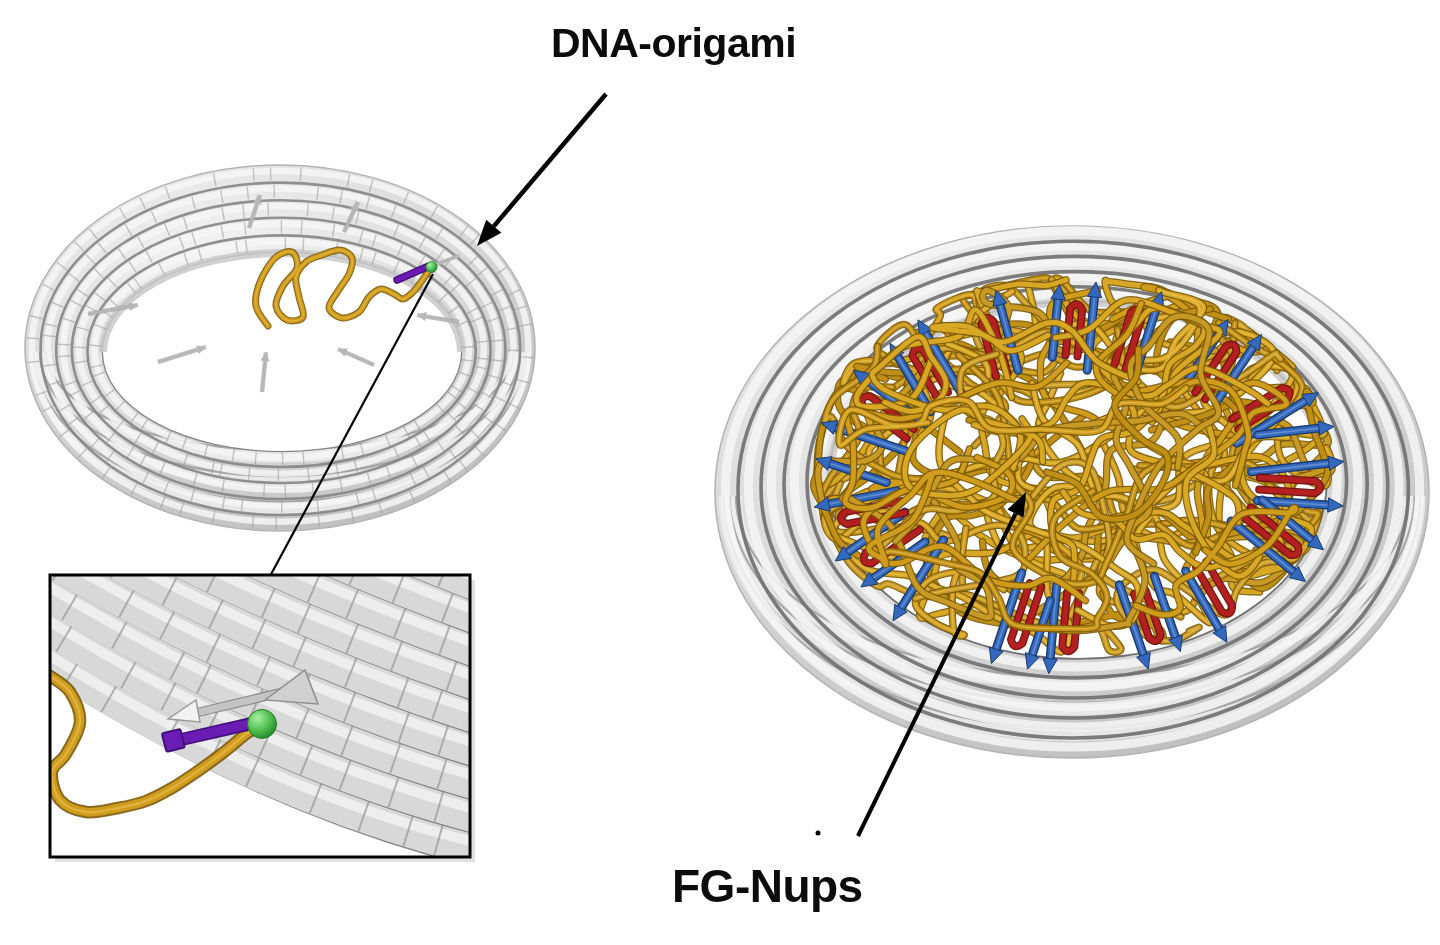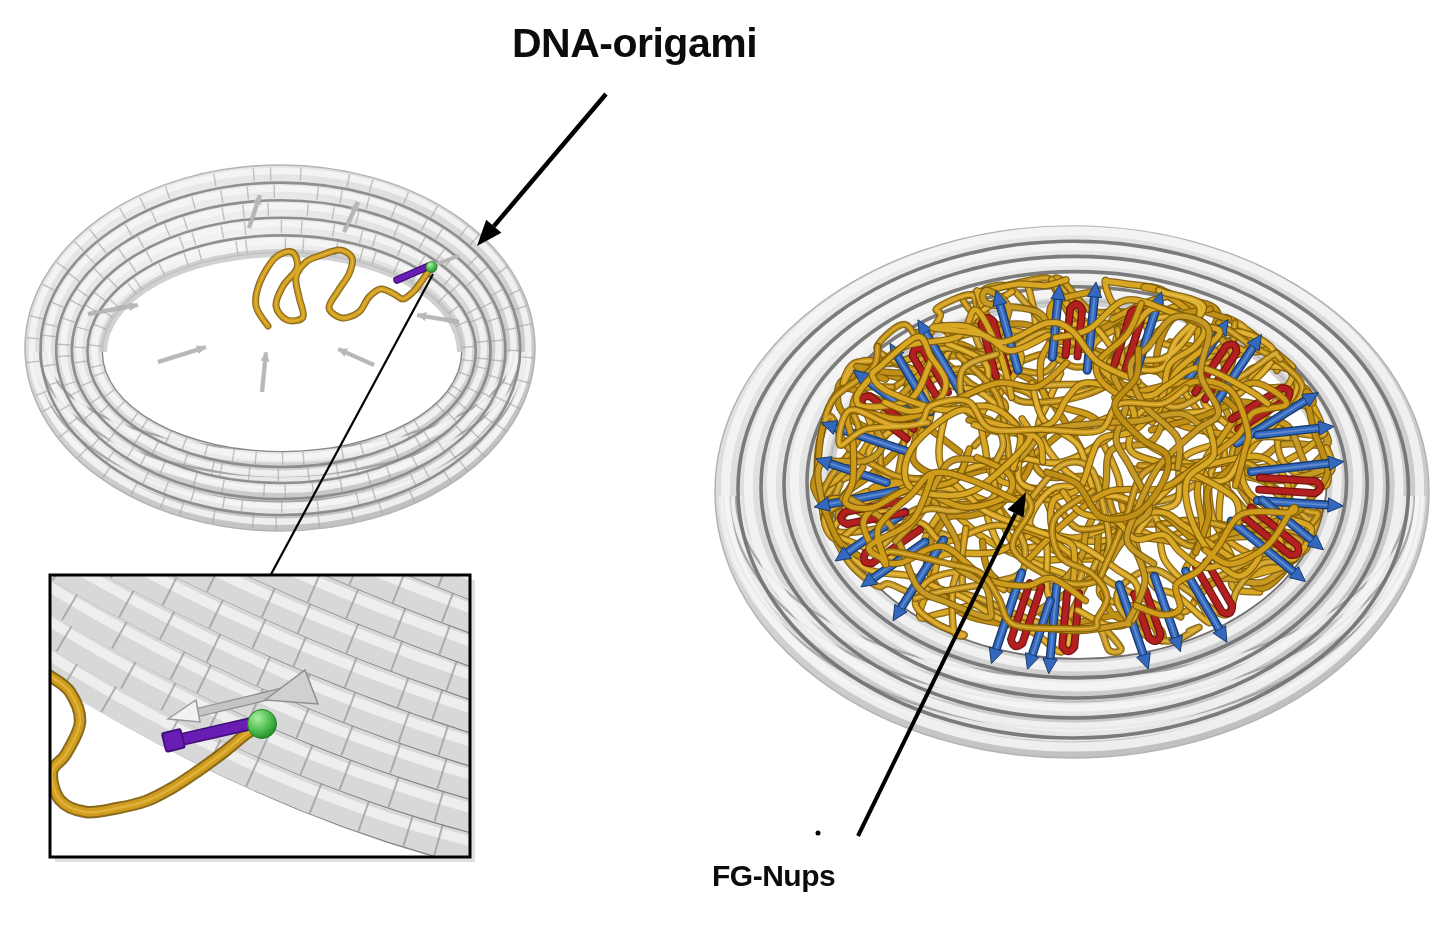--- a/index.html
+++ b/index.html
@@ -1,21 +1,21 @@
 <!DOCTYPE html>
 <html><head>
 <meta charset="utf-8">
 <style>
   html,body{margin:0;padding:0;background:#ffffff;}
   .canvas{position:relative;width:1440px;height:945px;background:#ffffff;overflow:hidden;
           font-family:"Liberation Sans",sans-serif;}
   svg{position:absolute;left:0;top:0;}
   .lbl{position:absolute;font-weight:700;white-space:nowrap;color:#0c0c0c;letter-spacing:-0.5px;}
   #lbl-dna{left:512px;top:20px;font-size:41px;}
-  #lbl-fg{left:712px;top:859px;font-size:30px;}
+  #lbl-fg{left:672px;top:859px;font-size:46px;}
 </style>
 </head>
 <body style="background: rgb(255, 255, 255);">
 
 <div class="canvas">
   <svg id="scene" width="1440" height="945" viewBox="0 0 1440 945">
     <defs>
       <radialGradient id="gRing" cx="38%" cy="28%" r="78%">
         <stop offset="0" stop-color="#f5f5f5"></stop>
         <stop offset="0.55" stop-color="#dddddd"></stop>
@@ -812,15 +812,15 @@
         <path d="M1046.8 472.2C1051.9 474.3 1068.5 477.1 1077.4 484.4C1086.4 491.7 1090.6 511.2 1100.4 516.2C1110.1 521.1 1125.6 519.5 1135.9 514.0C1146.3 508.5 1157.3 492.9 1162.4 483.1C1167.5 473.3 1170.1 462.5 1166.7 455.1C1163.2 447.8 1150.4 447.1 1141.8 439.0C1133.2 431.0 1115.8 416.9 1114.8 406.7C1113.8 396.5 1131.9 387.4 1135.9 377.8C1139.8 368.2 1138.0 353.9 1138.4 349.1" fill="none" stroke="#c08f15" stroke-width="4.9" stroke-linecap="round"></path>
       </g>
     <g id="g-annot">
         <line x1="606" y1="94" x2="493.82371131911" y2="226.1767122441495" stroke="#000000" stroke-width="4.5"></line>
         <polygon points="477,246 486.1993698745521,219.70605404449185 501.4480527636679,232.64737044380718" fill="#000000"></polygon>
         <line x1="858" y1="836" x2="1015.4679528358799" y2="513.5656203836744" stroke="#000000" stroke-width="4"></line>
         <polygon points="1026,492 1023.5550604797578,517.5151380702195 1007.3808451920021,509.6161026971294" fill="#000000"></polygon>
         <circle cx="818" cy="833" r="2.5" fill="#000000"></circle>
       </g>
   </svg>
-  <div class="lbl" id="lbl-dna" style="color: rgb(12, 12, 12);">DNA-origami</div>
+  <div class="lbl" id="lbl-dna" style="color: rgb(12, 12, 12); margin-left: 39px;">DNA-origami</div>
   <div class="lbl" id="lbl-fg" style="color: rgb(12, 12, 12);">FG-Nups</div>
 </div>
 
 </body></html>

